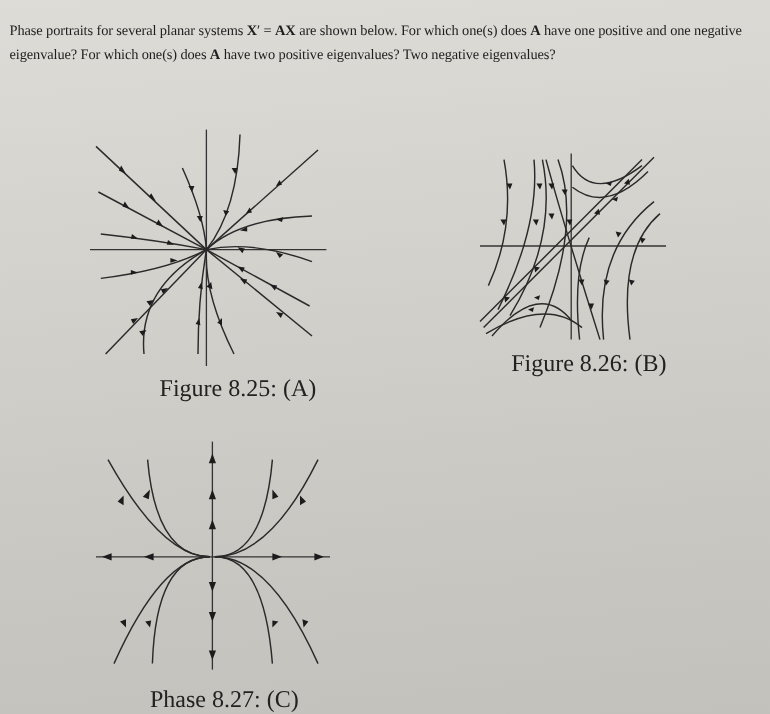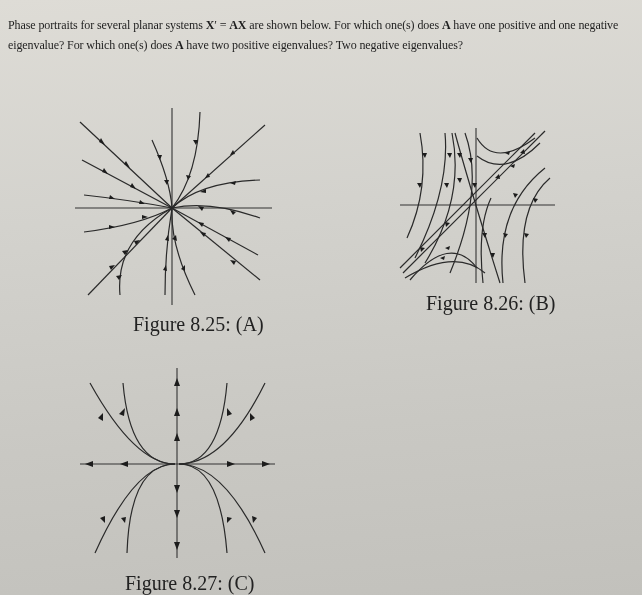--- a/index.html
+++ b/index.html
@@ -162,13 +162,13 @@
         <polygon points="50,40 49,48 44,46"></polygon>
       <polygon points="152,40 152,48 157,46"></polygon>
         <polygon points="175,45 175,53 180,50"></polygon>
       <polygon points="30,155 25,150 30,148"></polygon>
         <polygon points="50,155 46,150 51,149"></polygon>
       <polygon points="152,155 157,150 152,149"></polygon>
         <polygon points="178,155 182,150 177,148"></polygon>
     </g>
   </svg>
 </div>
-<div class="caption" style="left:125px; top:572px;">Figure 8.27: (C)</div>
+<div class="caption" style="left:125px; top:572px;">Phase 8.27: (C)</div>
 
 </body></html>

